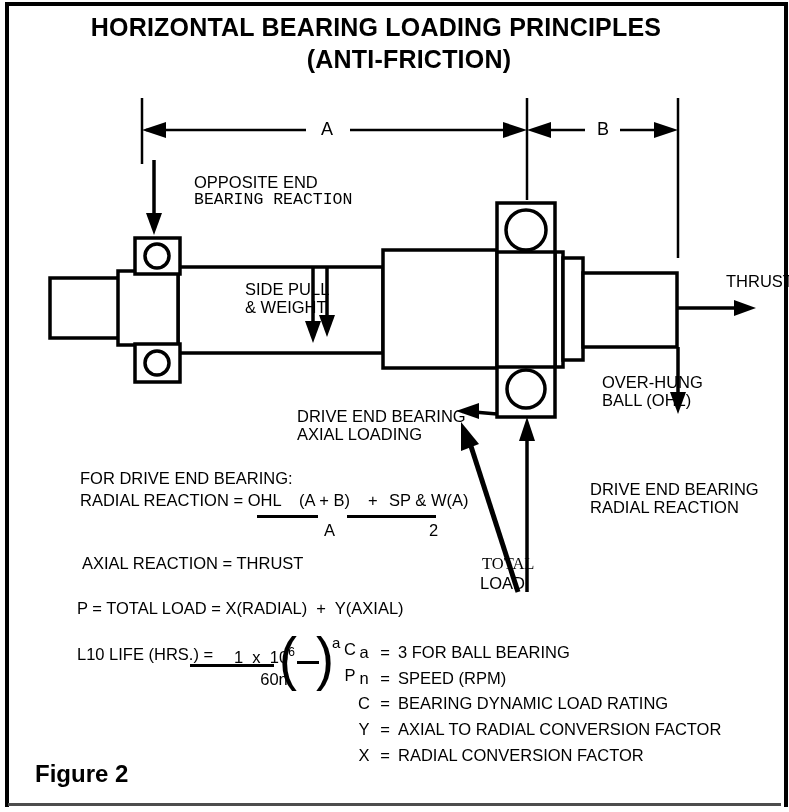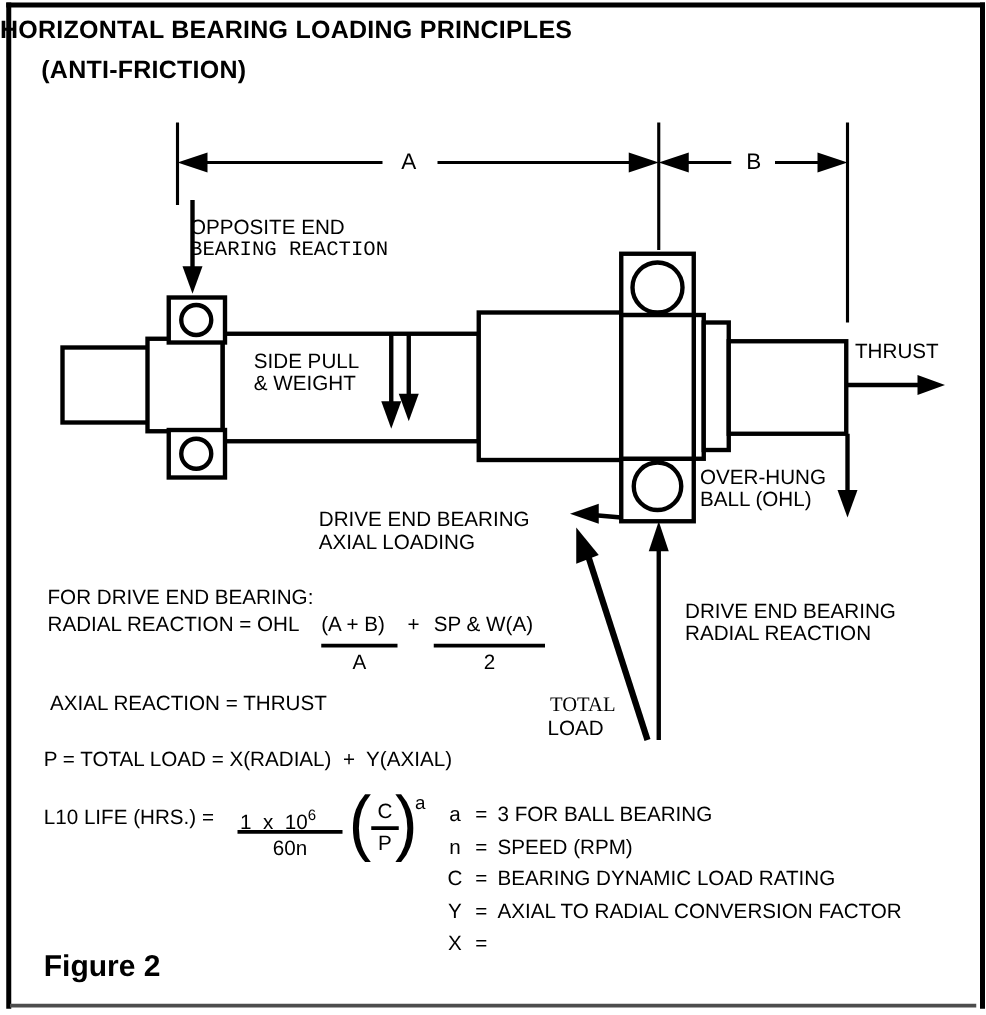--- a/index.html
+++ b/index.html
@@ -2,22 +2,22 @@
 <html><head>
 <meta charset="utf-8">
 <style>
   html,body{margin:0;padding:0;background:#ffffff;}
   .page{position:relative;width:789px;height:812px;background:#ffffff;overflow:hidden;
         font-family:"Liberation Sans",sans-serif;color:#000;}
   .frame{position:absolute;left:5px;top:2px;width:775px;height:801px;
          border-left:4px solid #000;border-top:4px solid #000;border-right:4px solid #000;}
   .bottom-rule{position:absolute;left:8px;top:803px;width:773px;height:3px;background:#4d4d4d;}
   .abs{position:absolute;}
-  .t{font-size:16.5px;line-height:18px;white-space:nowrap;}
-  .title{width:752px;font-size:20px;font-weight:bold;letter-spacing:.2px;}
+  .t{font-size:16.5px;line-height:18px;white-space:nowrap;margin-left:42px;}
+  .title{width:752px;text-align:center;font-size:25px;font-weight:bold;letter-spacing:.2px;}
   .dim{font-size:18px;text-align:center;}
   .ctr{text-align:center;}
   .pre{white-space:pre;}
   .bar{background:#000;height:2.5px;}
   .sup{font-size:12px;vertical-align:7px;}
   .paren{font-size:54px;line-height:50px;font-weight:400;transform:scaleY(1.08);}
   .exp{font-size:15px;}
   .legend{left:356px;top:640px;}
   .legend-row{display:flex;height:25.6px;align-items:center;font-size:16.5px;white-space:nowrap;}
   .legend-sym{width:16px;text-align:center;}
@@ -184,18 +184,19 @@
       <span>BEARING DYNAMIC LOAD RATING</span>
     </div>
     <div class="legend-row">
       <span class="legend-sym">Y</span>
       <span class="legend-eq">=</span>
       <span>AXIAL TO RADIAL CONVERSION FACTOR</span>
     </div>
     <div class="legend-row">
       <span class="legend-sym">X</span>
       <span class="legend-eq">=</span>
+      <span>RADIAL CONVERSION FACTOR</span>
     </div>
   </div>
 
   <div class="abs caption" style="left:35px;top:760px;">Figure 2</div>
 
 </div>
 
 </body></html>

